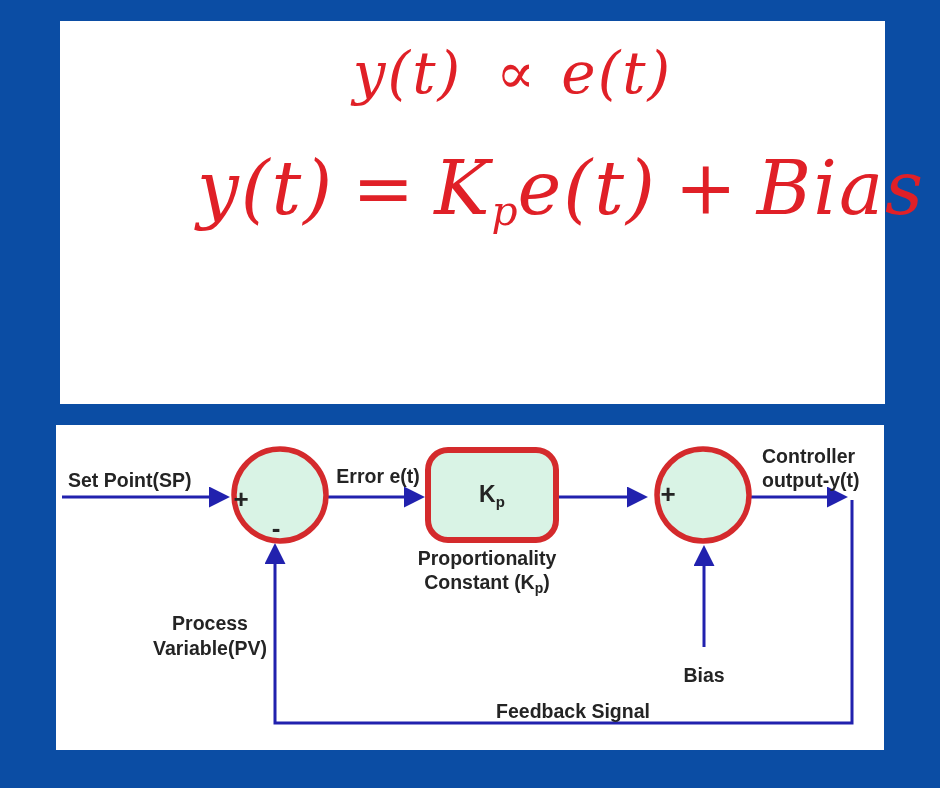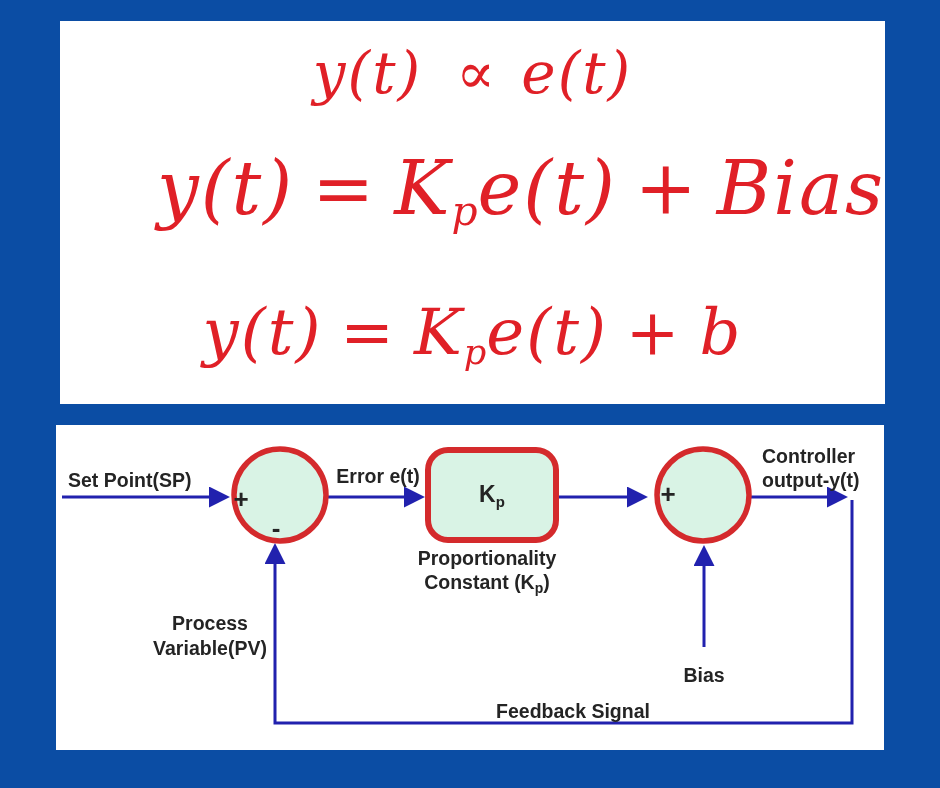--- a/index.html
+++ b/index.html
@@ -15,20 +15,21 @@
   .panel-bottom{left:56px;top:425px;width:828px;height:325px;}
 
   .eq{
     position:absolute;left:0;width:100%;
     text-align:center;
     color:#e02027;
     font-family:"DejaVu Serif", serif;
     font-style:italic;
     letter-spacing:2px;
     white-space:nowrap;
+    padding-left:40px;
   }
   .eq1{top:18px;font-size:58px;}
   .eq2{top:124px;font-size:74px;text-align:right;}
   .eq3{top:274px;font-size:64px;}
   .eq .op{font-style:normal;margin:0 18px;}
   .eq1 .op{margin:0 24px 0 34px;}
   .eq .sub{font-size:0.55em;vertical-align:-0.28em;letter-spacing:0;}
 
   svg text{
     font-family:"Liberation Sans", sans-serif;
@@ -42,23 +43,20 @@
 <body>
 
 <div class="screen">
 
   <div class="panel panel-top">
     <div class="eq eq1">
       <span>y(t)</span><span class="op">∝</span><span>e(t)</span>
     </div>
     <div class="eq eq2">
       <span>y(t)</span><span class="op">=</span><span>K</span><span class="sub">p</span><span>e(t)</span><span class="op">+</span><span>Bias</span>
-    </div>
-    <div class="eq eq3">
-      <span>y(t)</span><span class="op">=</span><span>K</span><span class="sub">p</span><span>e(t)</span><span class="op">+</span><span>b</span>
     </div>
   </div>
 
   <div class="panel panel-bottom">
     <svg width="828" height="325" viewBox="0 0 828 325">
       <defs>
         <marker id="arr" viewBox="0 0 8 8" refX="6.5" refY="4" markerWidth="7" markerHeight="7" orient="auto-start-reverse">
           <path d="M0,0 L8,4 L0,8 Z" fill="#2121ae"></path>
         </marker>
       </defs>

